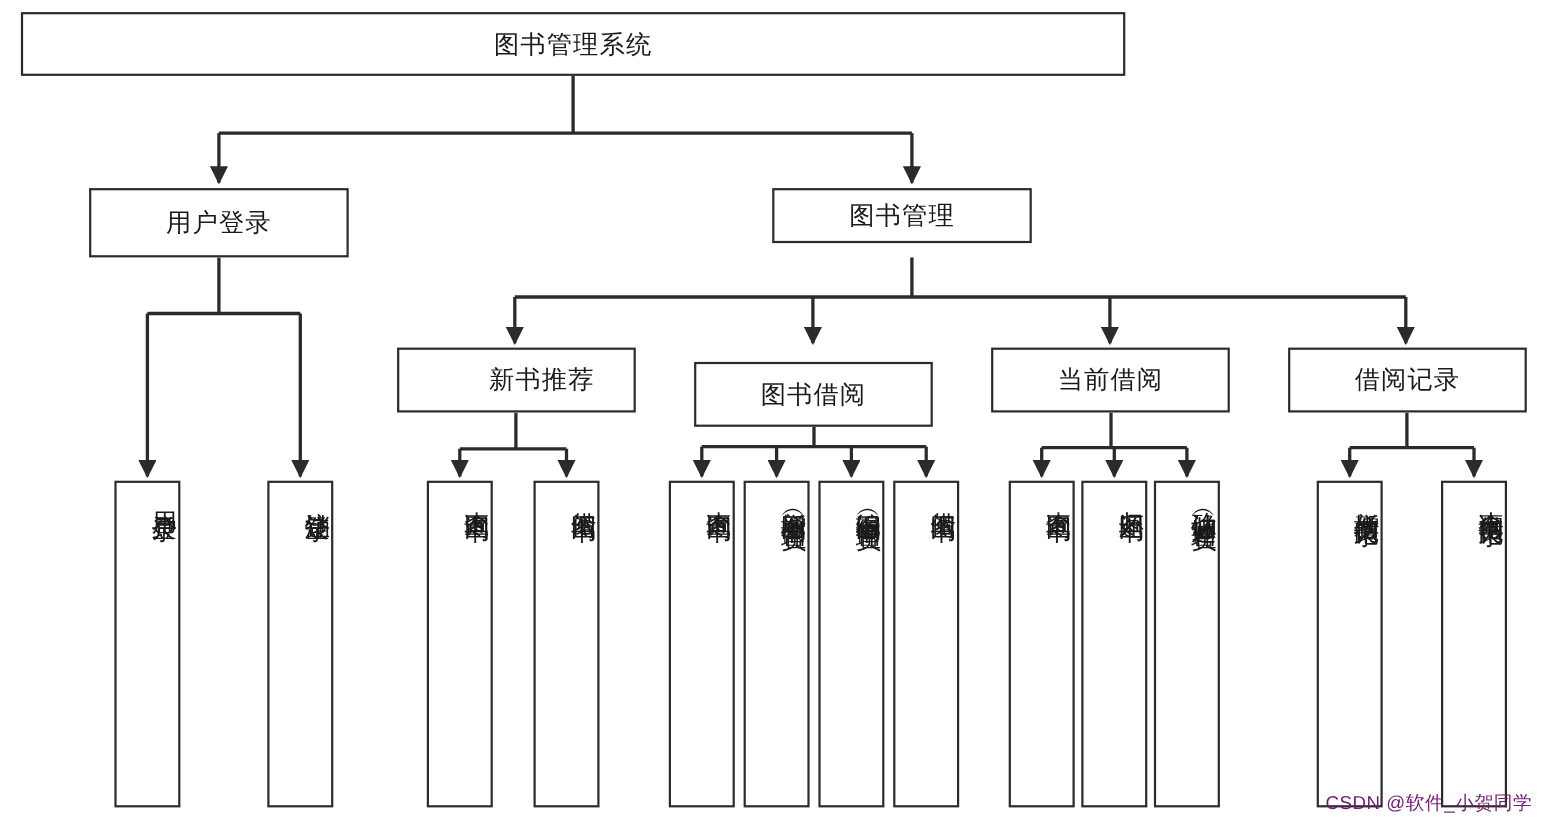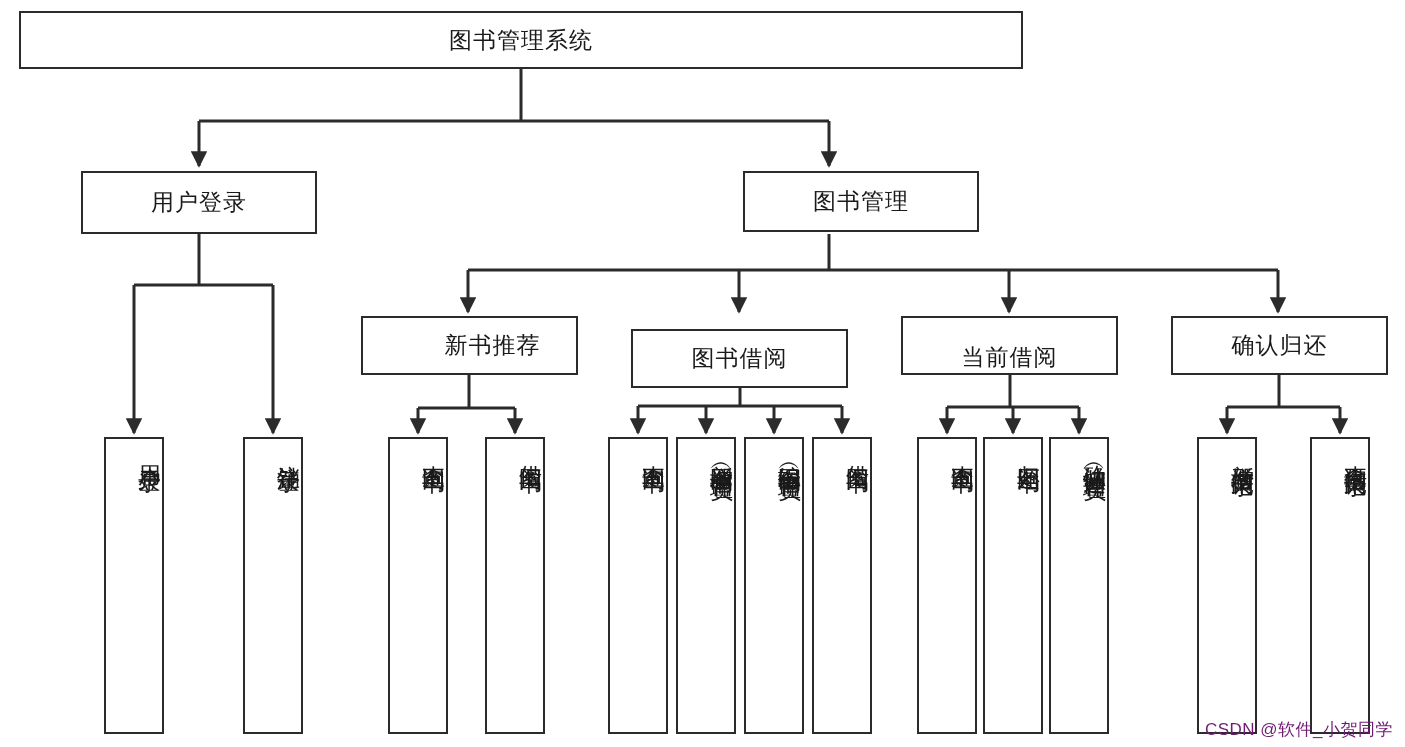--- a/index.html
+++ b/index.html
@@ -133,35 +133,35 @@
     </g>
   </svg>
 
   <div class="node level0" style="left:19px; top:11px; width:1004px; height:58px;">
     <span class="lbl">图书管理系统</span>
   </div>
 
   <div class="node level1" style="left:81px; top:171px; width:236px; height:63px;">
     <span class="lbl">用户登录</span>
   </div>
-  <div class="node level1" style="left:743px; top:171px; width:236px; height:61px;">
+  <div class="node level1" style="left:702px; top:171px; width:236px; height:50px;">
     <span class="lbl">图书管理</span>
   </div>
 
   <div class="node level2" style="left:361px; top:316px; width:217px; height:59px;padding-left:46px;">
     <span class="lbl">新书推荐</span>
   </div>
   <div class="node level2" style="left:631px; top:316px; width:217px; height:59px;margin-top:13px;">
     <span class="lbl">图书借阅</span>
   </div>
-  <div class="node level2" style="left:901px; top:316px; width:217px; height:59px;align-items:flex-end;">
+  <div class="node level2" style="left:901px; top:316px; width:217px; height:59px;">
     <span class="lbl">当前借阅</span>
   </div>
   <div class="node level2" style="left:1171px; top:316px; width:217px; height:59px;">
-    <span class="lbl">确认归还</span>
+    <span class="lbl">借阅记录</span>
   </div>
 
   <div class="node leaf" style="left:104px; top:437px; width:60px; height:297px;">
     <span class="lbl">用户登录</span>
   </div>
   <div class="node leaf" style="left:243px; top:437px; width:60px; height:297px;">
     <span class="lbl">注销登录</span>
   </div>
 
   <div class="node leaf" style="left:388px; top:437px; width:60px; height:297px;">

